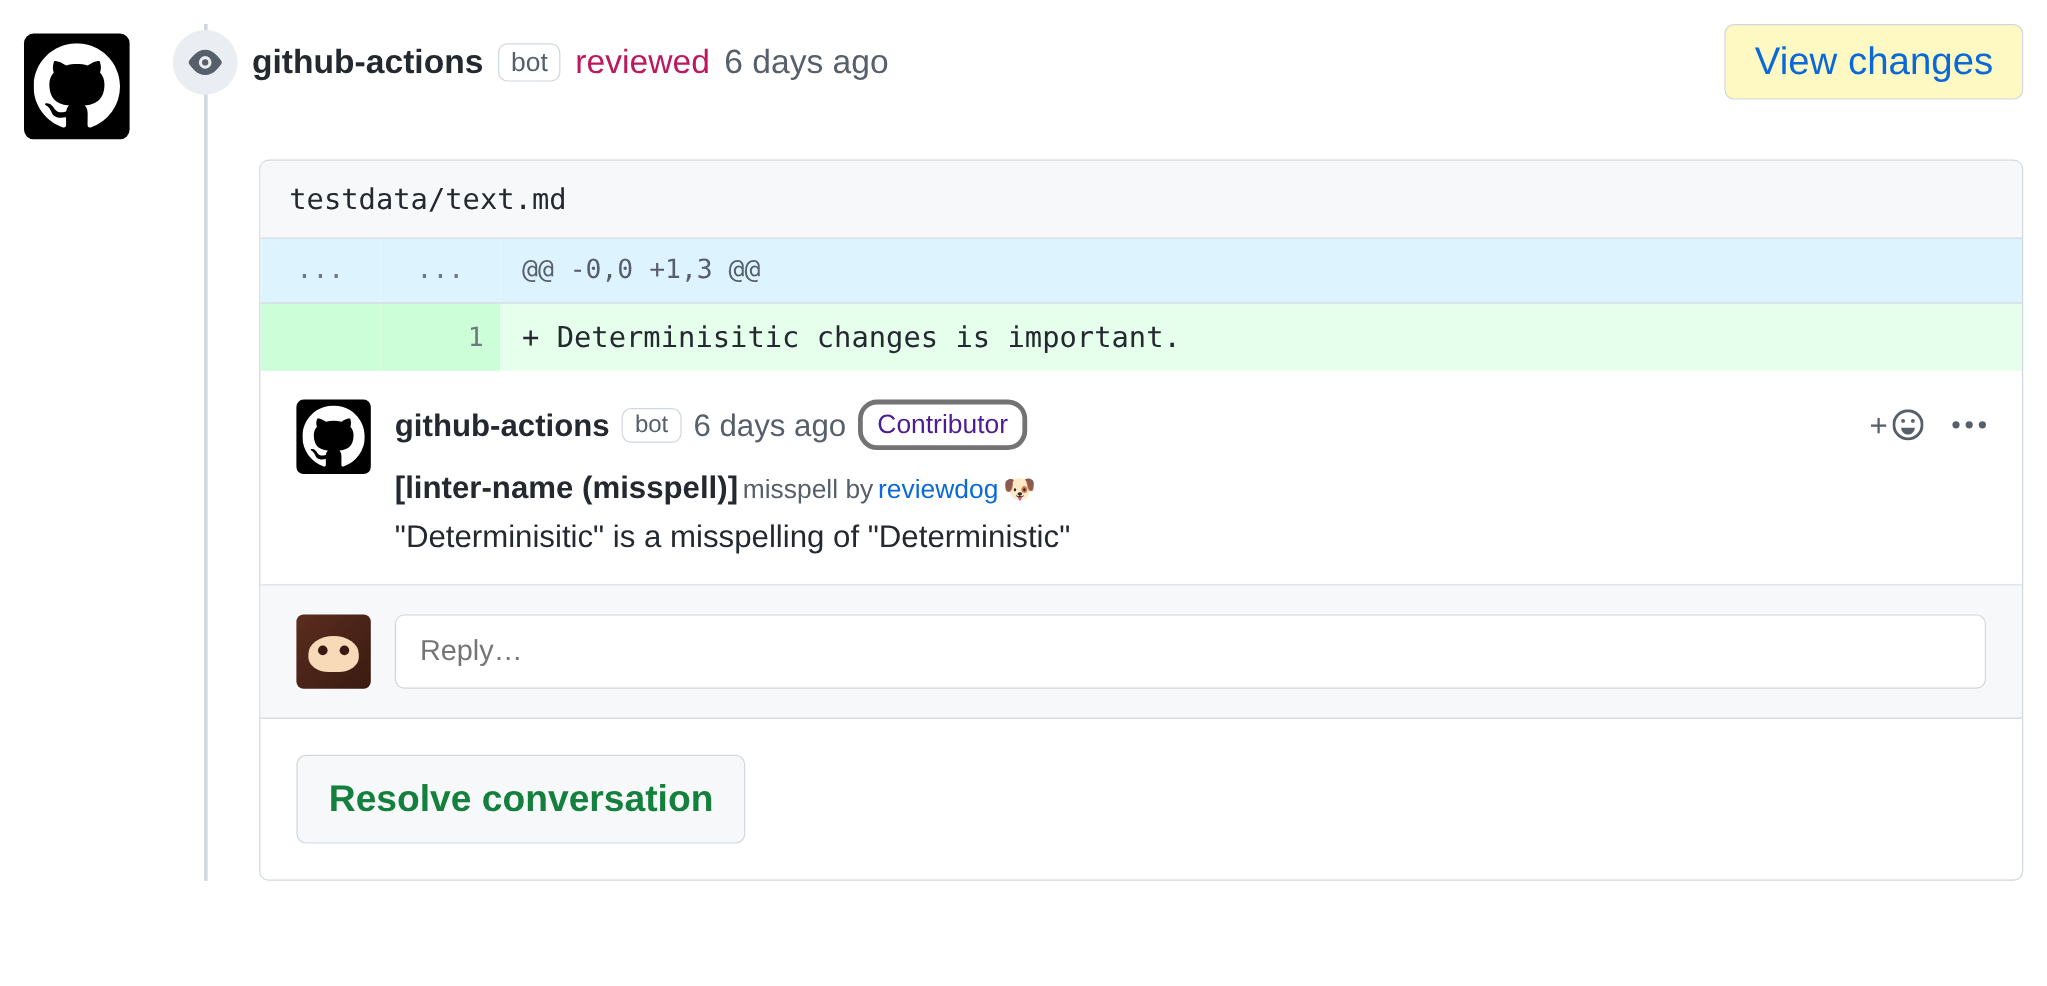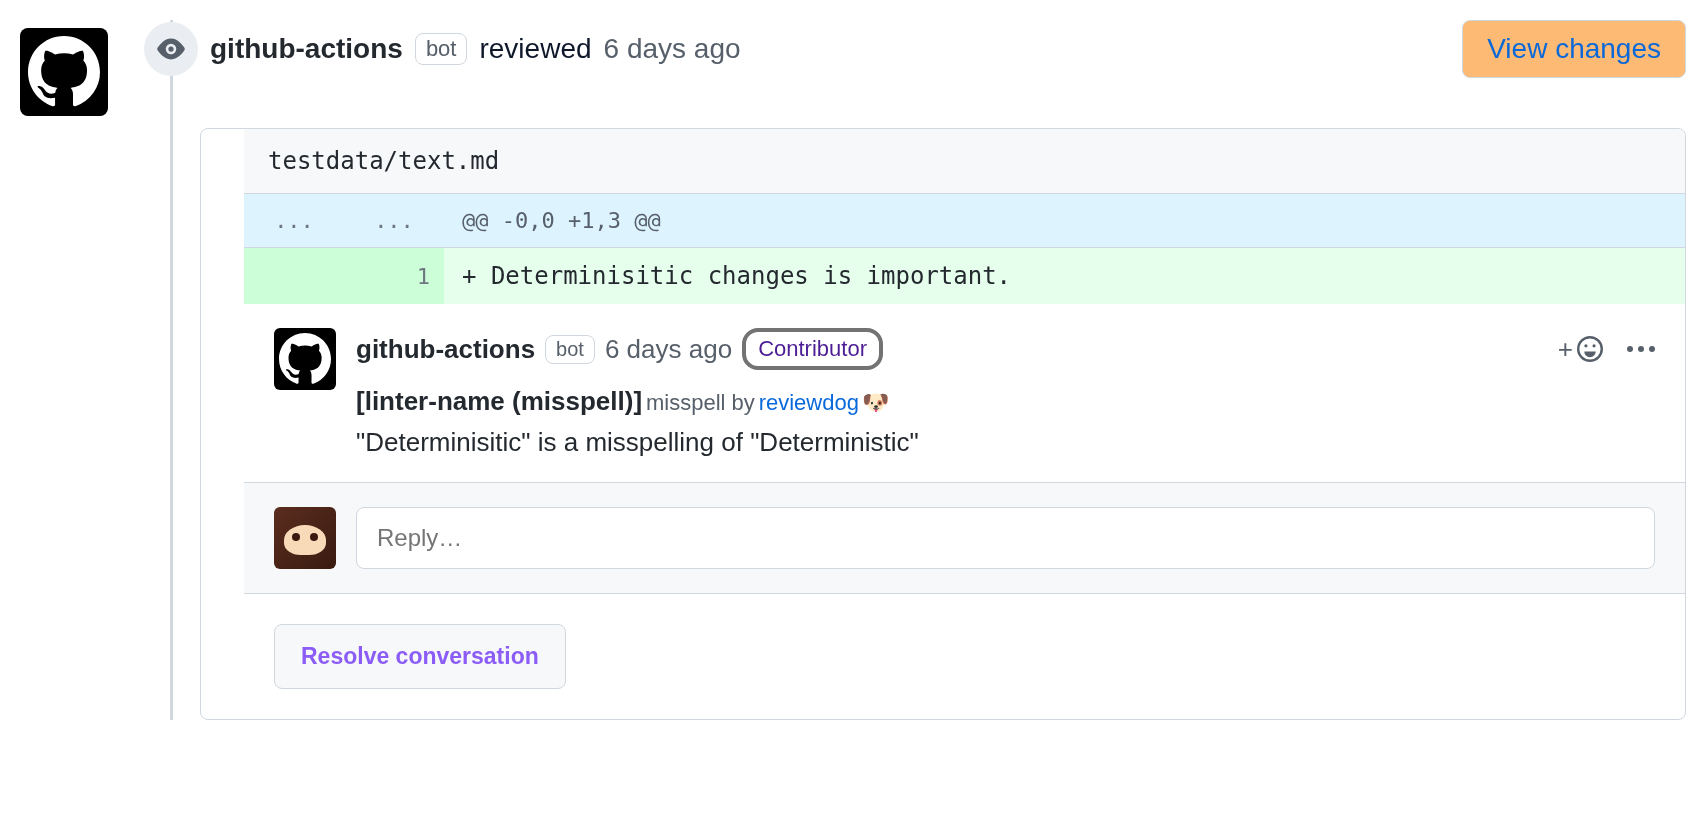--- a/index.html
+++ b/index.html
@@ -65,46 +65,45 @@
     }
     .bot-label {
       border: 1px solid #d0d7de;
       border-radius: 8px;
       padding: 2px 10px;
       font-size: 22px;
       color: #57606a;
     }
     .review-action {
       font-size: 28px;
-      color: #0f172a;
+      color: #be185d;
     }
     .review-time {
       font-size: 28px;
       color: #57606a;
     }
     .view-changes-btn {
       margin-left: auto;
       border: 1px solid #d0d7de;
       border-radius: 8px;
       padding: 12px 24px;
-      font-size: 28px;
+      font-size: 32px;
       font-weight: 500;
       color: #0969da;
-      background: #fdba74;
+      background: #fef9c3;
       cursor: pointer;
     }
     .review-panel {
-      margin-left: 56px;
+      margin-left: 72px;
       border: 1px solid #d0d7de;
       border-radius: 8px;
       overflow: hidden;
       background: #fff;
       position: relative;
       z-index: 1;
-      padding-left: 43px;
     }
     .file-header {
       background: #f6f8fa;
       border-bottom: 1px solid #d0d7de;
       padding: 18px 24px;
       font-family: ui-monospace, SFMono-Regular, Menlo, monospace;
       font-size: 24px;
       color: #24292f;
     }
     .diff-table { width: 100%; border-collapse: collapse; }
@@ -263,24 +262,24 @@
       color: #6e7781;
       background: #fff;
     }
     .resolve-block {
       padding: 30px;
     }
     .resolve-btn {
       border: 1px solid #d0d7de;
       border-radius: 8px;
       padding: 18px 26px;
-      font-size: 23px;
+      font-size: 31px;
       font-weight: 600;
       background: #f6f8fa;
-      color: #8b5cf6;
+      color: #15803d;
       cursor: pointer;
     }
   </style>
 </head>
 <body>
 
 <div class="container">
   <div class="left-avatar">
     <svg viewBox="0 0 16 16">
         <path fill="#fff" d="M8 0C3.58 0 0 3.58 0 8c0 3.54 2.29 6.53 5.47 7.59.4.07.55-.17.55-.38 0-.19-.01-.82-.01-1.49-2.01.37-2.53-.49-2.69-.94-.09-.23-.48-.94-.82-1.13-.28-.15-.68-.52-.01-.53.63-.01 1.08.58 1.23.82.72 1.21 1.87.87 2.33.66.07-.52.28-.87.51-1.07-1.78-.2-3.64-.89-3.64-3.95 0-.87.31-1.59.82-2.15-.08-.2-.36-1.02.08-2.12 0 0 .67-.21 2.2.82.64-.18 1.32-.27 2-.27.68 0 1.36.09 2 .27 1.53-1.04 2.2-.82 2.2-.82.44 1.1.16 1.92.08 2.12.51.56.82 1.27.82 2.15 0 3.07-1.87 3.75-3.65 3.95.29.25.54.73.54 1.48 0 1.07-.01 1.93-.01 2.2 0 .21.15.46.55.38A8.013 8.013 0 0016 8c0-4.42-3.58-8-8-8z"></path>

